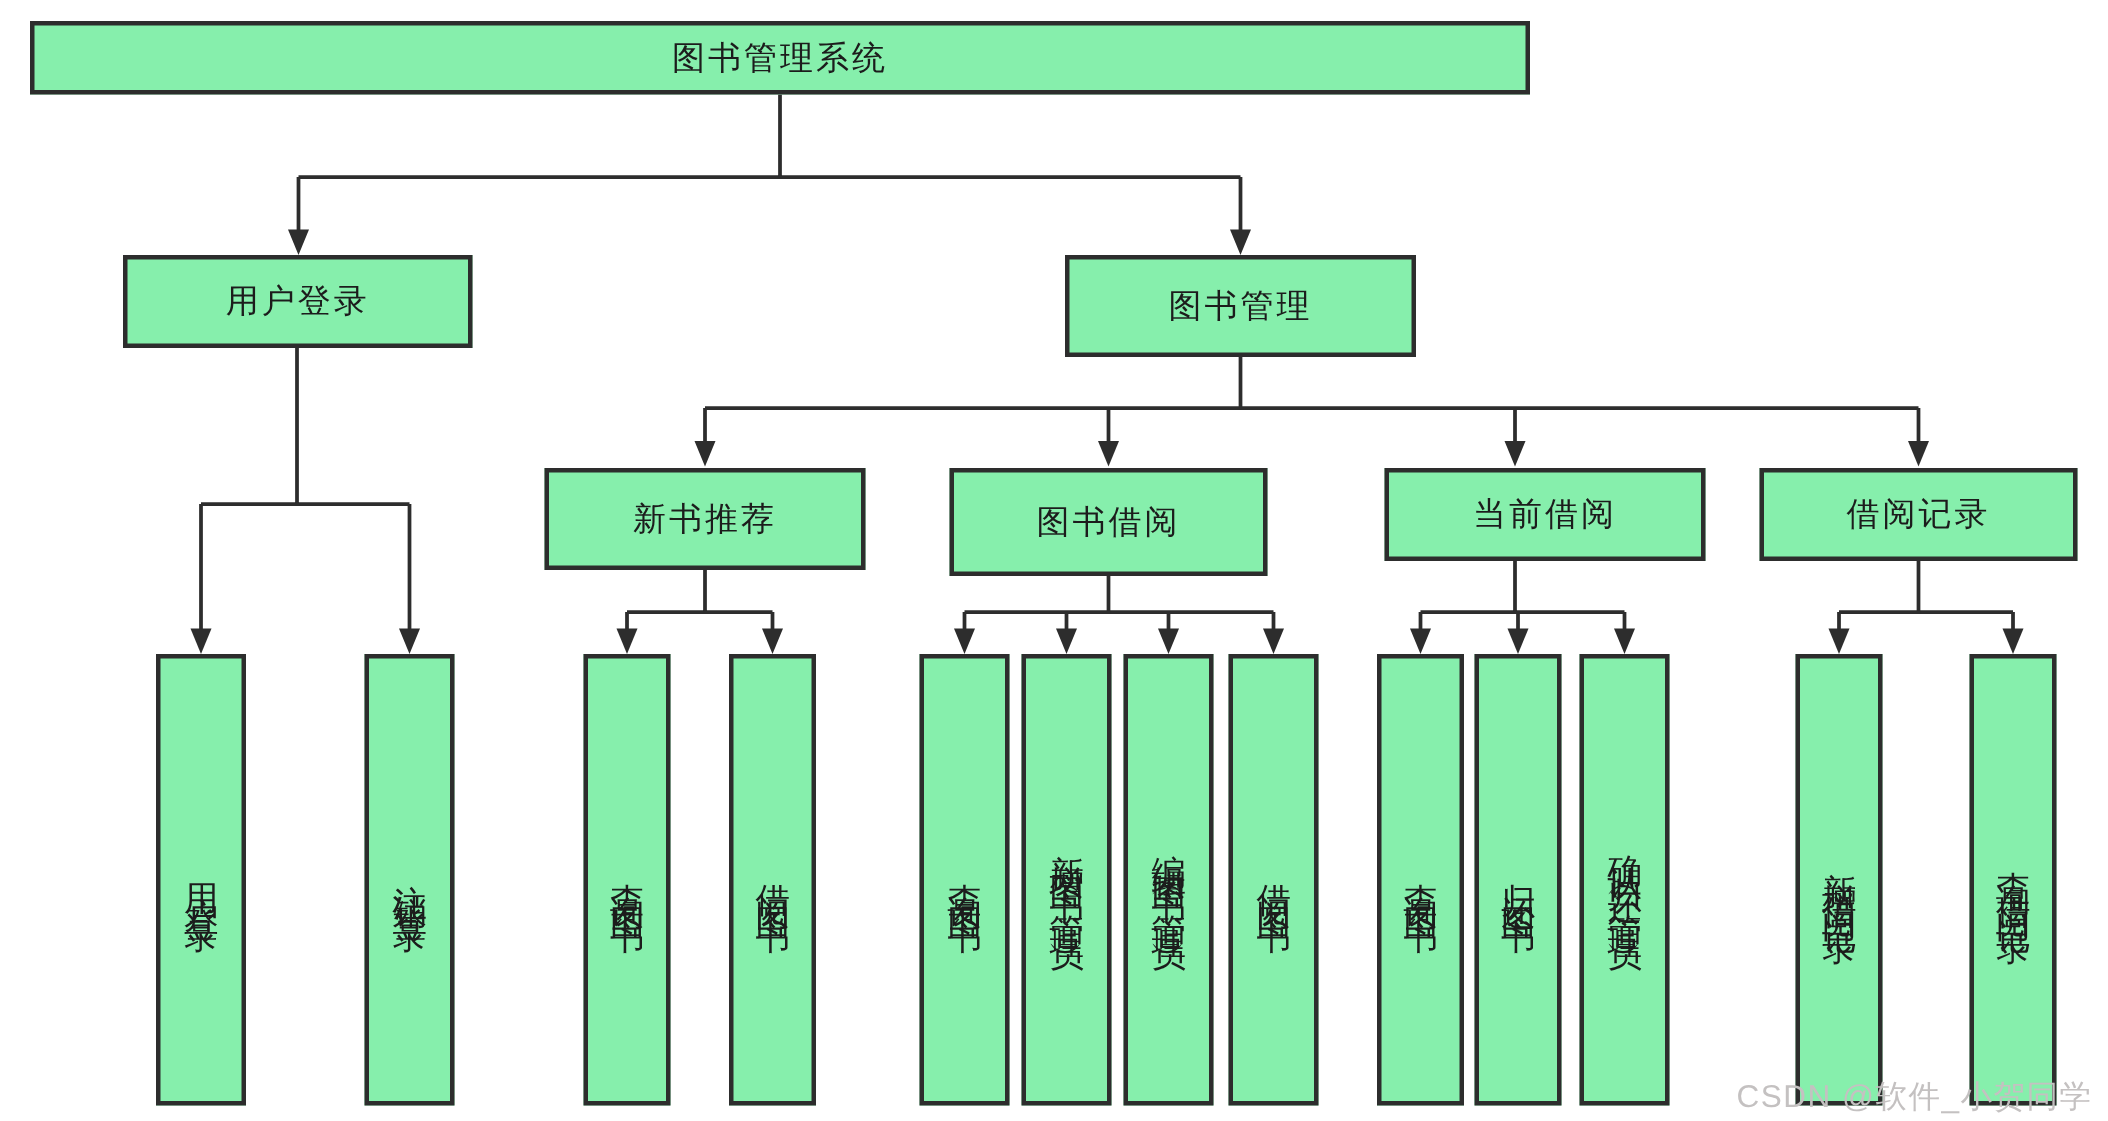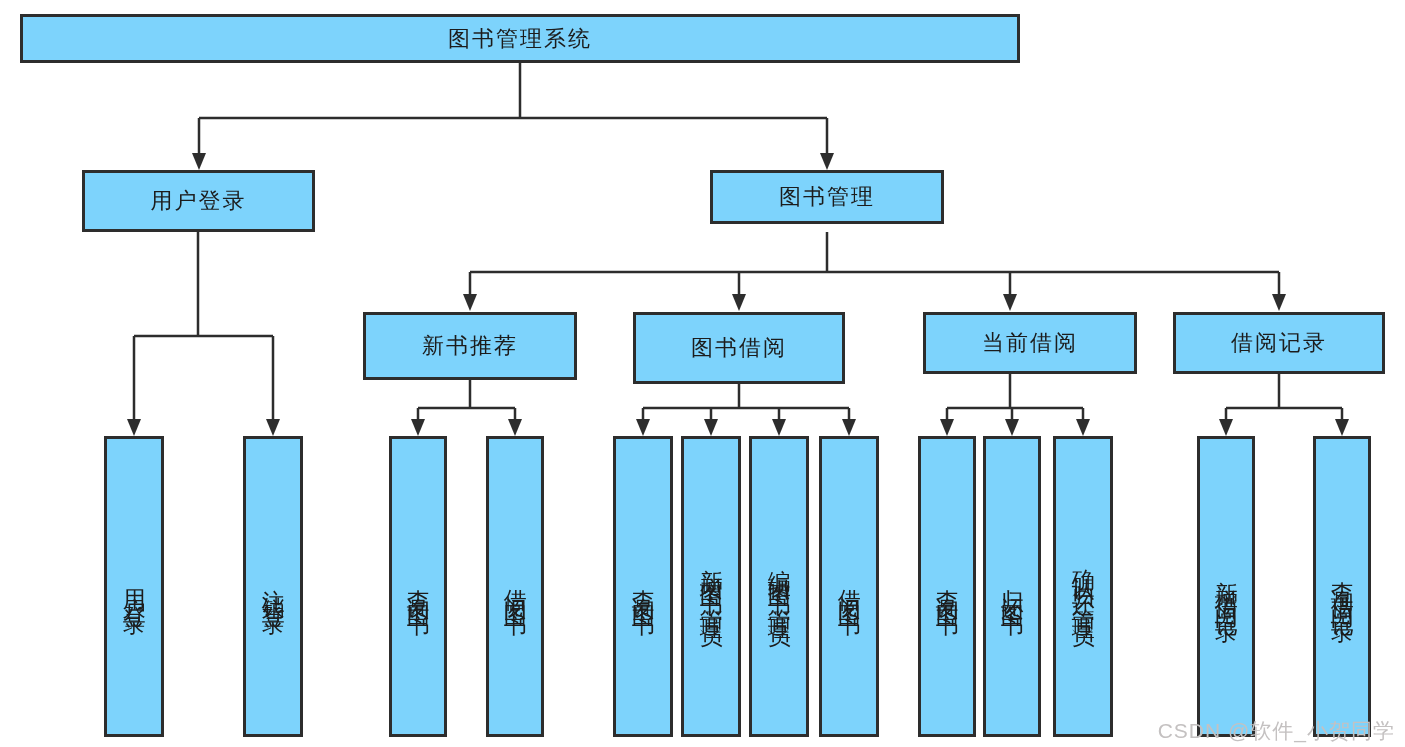--- a/index.html
+++ b/index.html
@@ -1,21 +1,21 @@
 <!DOCTYPE html>
 <html><head>
 <meta charset="utf-8">
 <style>
   html,body{margin:0;padding:0;}
   body{
     width:1405px;height:747px;position:relative;background:#ffffff;
     font-family:"Liberation Sans",sans-serif;overflow:hidden;
   }
   .node{
-    position:absolute;border:3px solid #2d2d2d;background:#7dd3fc;
+    position:absolute;border:3px solid #2d2d2d;background:#86efac;
     display:flex;align-items:center;justify-content:center;
     color:#1c1c1c;box-sizing:border-box;text-align:right;
   }
   .h-node{font-size:22px;letter-spacing:2px;font-weight:400;}
   .leaf{
     writing-mode:vertical-lr;text-orientation:mixed;
     font-size:23px;letter-spacing:8px;line-height:1.1;
   }
   #connectors{position:absolute;left:0;top:0;pointer-events:none;}
   #watermark{
@@ -55,21 +55,21 @@
     <polygon points="1005,419 1019,419 1012,436"></polygon>
     <polygon points="1076,419 1090,419 1083,436"></polygon>
     <polygon points="1219,419 1233,419 1226,436"></polygon>
     <polygon points="1335,419 1349,419 1342,436"></polygon>
   </g>
 </svg>
 
 <div class="node h-node" style="left:20px;top:14px;width:1000px;height:49px">图书管理系统</div>
 
 <div class="node h-node" style="left:82px;top:170px;width:233px;height:62px">用户登录</div>
-<div class="node h-node" style="left:710px;top:170px;width:234px;height:54px">图书管理</div>
+<div class="node h-node" style="left:710px;top:170px;width:234px;height:68px">图书管理</div>
 
 <div class="node h-node" style="left:363px;top:312px;width:214px;height:68px">新书推荐</div>
 <div class="node h-node" style="left:633px;top:312px;width:212px;height:72px">图书借阅</div>
 <div class="node h-node" style="left:923px;top:312px;width:214px;height:62px">当前借阅</div>
 <div class="node h-node" style="left:1173px;top:312px;width:212px;height:62px">借阅记录</div>
 
 <div class="node leaf" style="left:104px;top:436px;width:60px;height:301px">用户登录</div>
 <div class="node leaf" style="left:243px;top:436px;width:60px;height:301px">注销登录</div>
 
 <div class="node leaf" style="left:389px;top:436px;width:58px;height:301px">查询图书</div>

